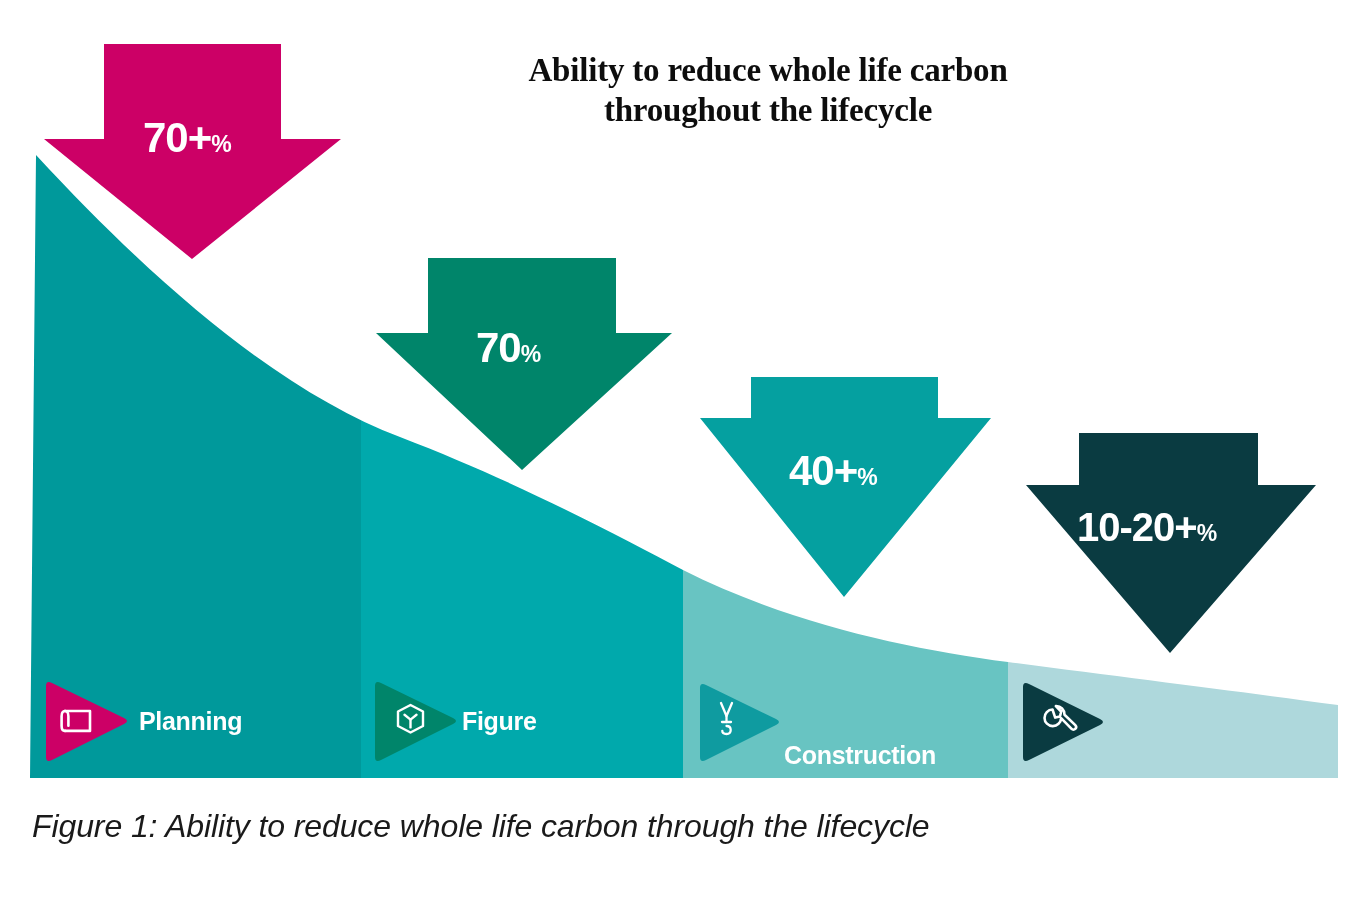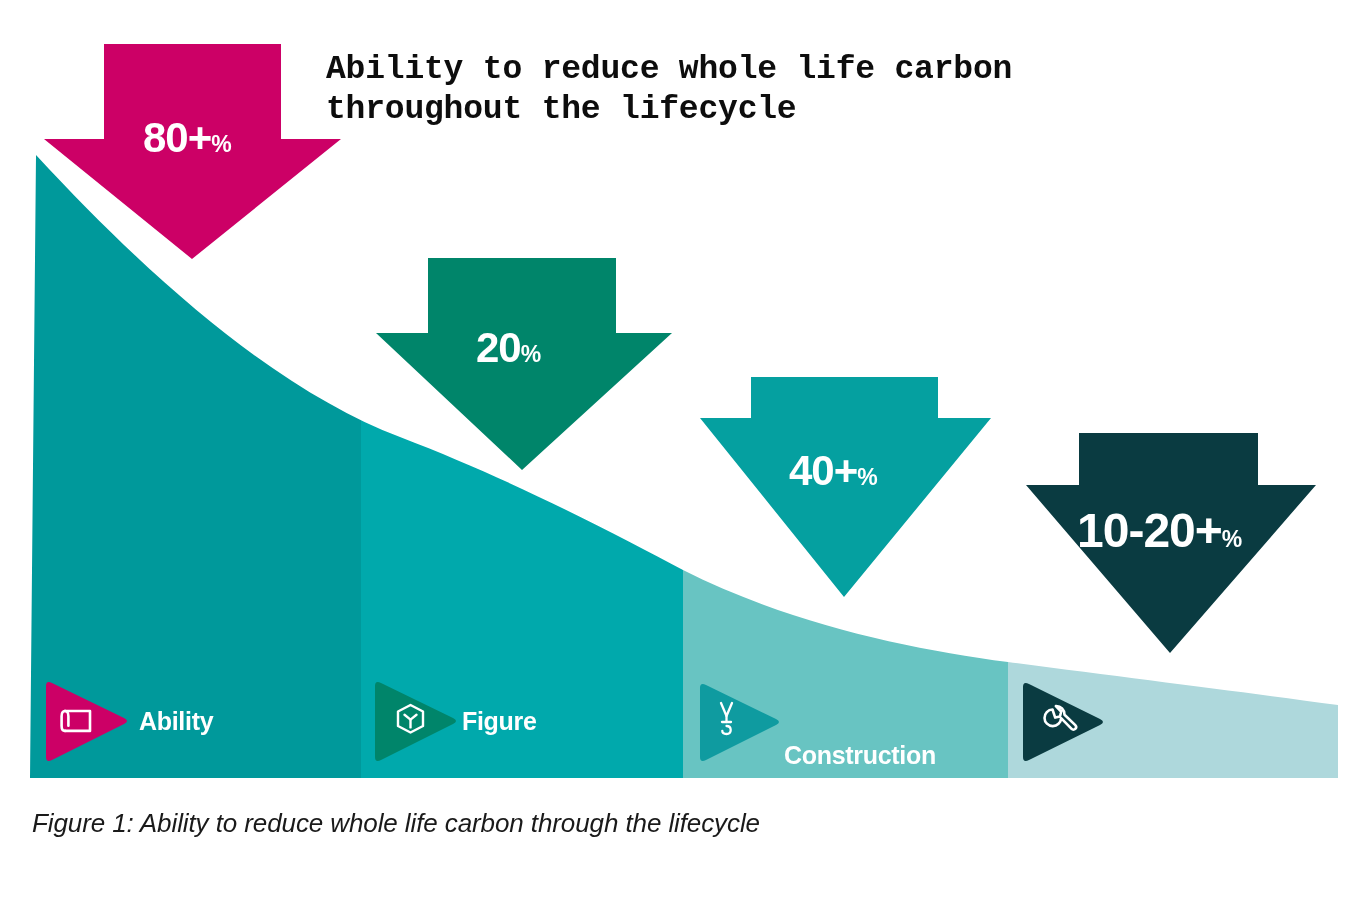--- a/index.html
+++ b/index.html
@@ -25,24 +25,25 @@
     left: 0;
     top: 0;
     width: 1366px;
     height: 897px;
     display: block;
   }
 
   
   .chart-title {
     position: absolute;
-    left: 326px;
+    left: 338px;
     top: 50px;
     width: 860px;
-    font-family: Liberation Mono, monospace;
+    text-align: center;
+    font-family: Liberation Serif, serif;
     font-weight: bold;
     font-size: 33px;
     line-height: 40px;
     letter-spacing: -0.2px;
     color: #0d0d0d;
     white-space: pre-line;
   }
 
   
   .arrow-value {
@@ -54,21 +55,21 @@
     line-height: 1;
     letter-spacing: -1px;
   }
   .arrow-value .num { font-size: 42px; font-weight: bold; }
   .arrow-value .pct { font-size: 23px; font-weight: bold; letter-spacing: 0; }
 
   .av-0 { left: 143px; top: 117px; }
   .av-1 { left: 476px; top: 327px; }
   .av-2 { left: 789px; top: 450px; }
   .av-3 { left: 1077px; top: 507px; }
-  .av-3 .num { font-size: 48px; margin-top: 16px; }
+  .av-3 .num { font-size: 40px; margin-top: 16px; }
 
   
   .stage-label {
     position: absolute;
     color: #ffffff;
     font-family: "Liberation Sans", sans-serif;
     font-weight: bold;
     font-size: 25px;
     line-height: 29px;
     white-space: pre-line;
@@ -79,21 +80,21 @@
   .sl-2 { left: 784px; top: 712px; margin-top: 29px; }
   .sl-3 { left: 1128px; top: 698px; }
 
   
   .figure-caption {
     position: absolute;
     left: 32px;
     top: 808px;
     font-family: "Liberation Sans", sans-serif;
     font-style: italic;
-    font-size: 26px;
+    font-size: 32px;
     color: #1a1a1a;
     letter-spacing: -0.1px;
   }
 </style>
 </head>
 <body>
 
 <div id="figure-root">
 
   <svg class="figure-svg" viewBox="0 0 1366 897">
@@ -165,31 +166,31 @@
       <g fill="none" stroke="#ffffff" stroke-width="2.6" stroke-linecap="round" stroke-linejoin="round">
         <path d="M 1052.5,709.5 a 8.3,8.3 0 1 0 8.6,8.6 l 10.5,10.8 a 2.6,2.6 0 0 0 3.7,-3.7 l -10.8,-10.5 a 8.3,8.3 0 0 0 -8.6,-8.6 l 5.2,5.6 l -1.1,4.8 l -4.8,1.1 Z"></path>
       </g>
     </g>
   </svg>
 
   <div class="chart-title">Ability to reduce whole life carbon
 throughout the lifecycle</div>
 
   <div class="arrow-value av-0">
-    <span class="num">80+</span><span class="pct">%</span>
+    <span class="num">70+</span><span class="pct">%</span>
   </div>
   <div class="arrow-value av-1">
-    <span class="num">20</span><span class="pct">%</span>
+    <span class="num">70</span><span class="pct">%</span>
   </div>
   <div class="arrow-value av-2">
     <span class="num">40+</span><span class="pct">%</span>
   </div>
   <div class="arrow-value av-3">
     <span class="num">10-20+</span><span class="pct">%</span>
   </div>
 
-  <div class="stage-label sl-0">Ability</div>
+  <div class="stage-label sl-0">Planning</div>
   <div class="stage-label sl-1">Figure</div>
   <div class="stage-label sl-2">Construction</div>
 
   <div class="figure-caption">Figure 1: Ability to reduce whole life carbon through the lifecycle</div>
 
 </div>
 
 </body></html>

